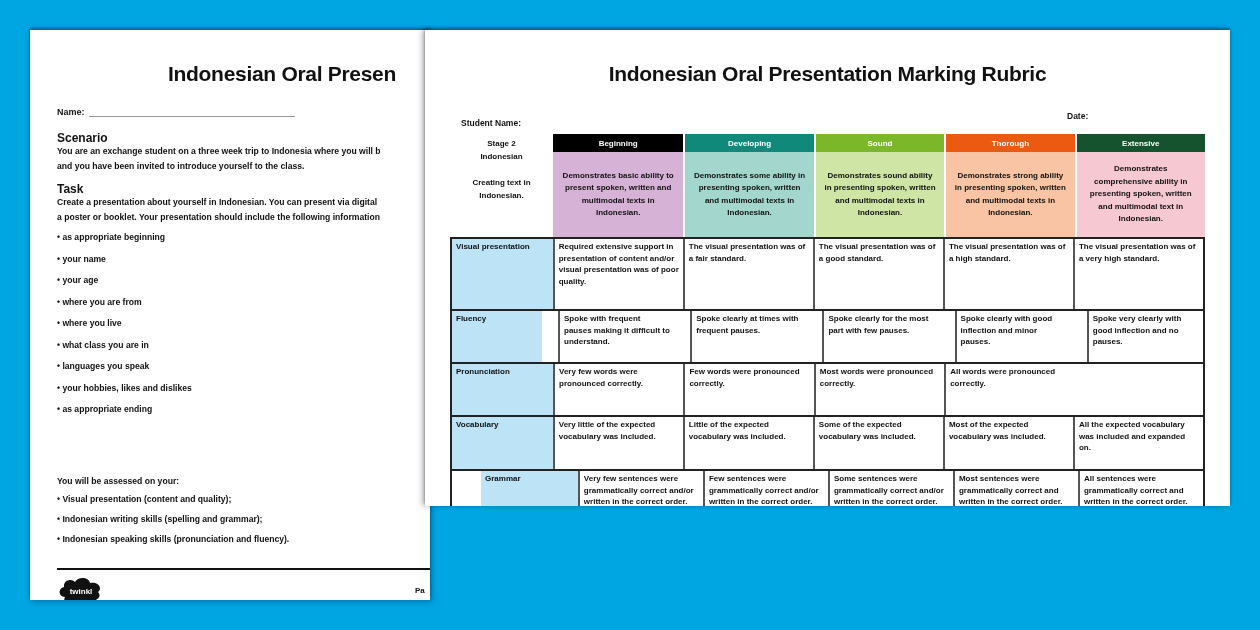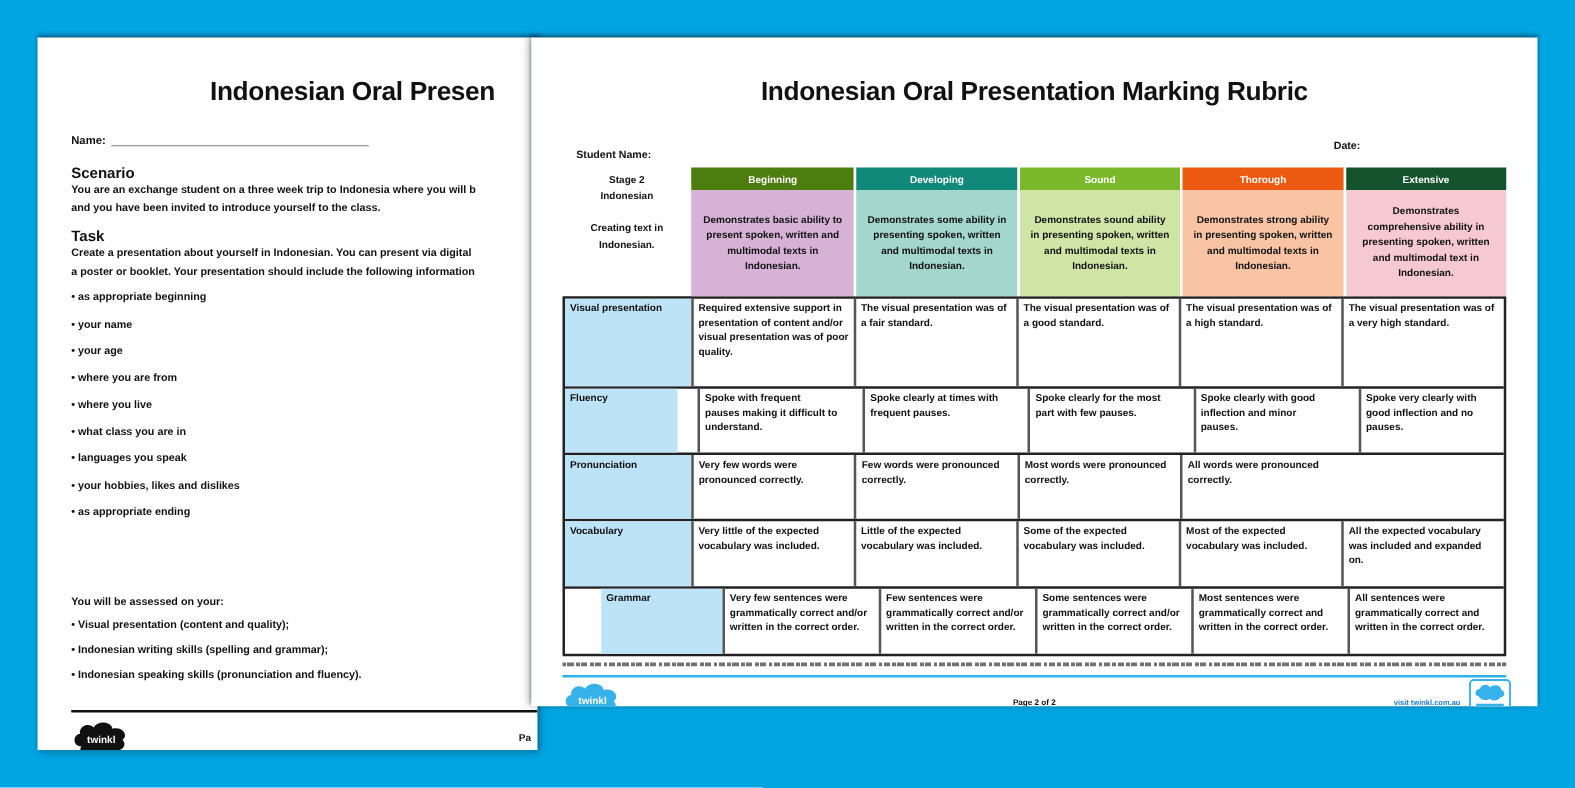--- a/index.html
+++ b/index.html
@@ -30,21 +30,21 @@
   #back-page ul li { height: 21.5px; white-space: nowrap; }
   #back-page ul li::before { content: "\2022  "; white-space: pre; }
   #back-page .assess-head { position: absolute; left: 27px; top: 446px; font-size: 8.6px; font-weight: bold; }
   #back-page .assess-list { top: 464px; }
   #back-page .assess-list li { height: 20px; }
   #back-page .rule { position: absolute; left: 27px; right: 0; top: 538px; border-top: 2px solid #111; }
   #back-page .logo { position: absolute; left: 27px; top: 545px; }
   #back-page .page-no { position: absolute; left: 385px; top: 556px; font-size: 8px; font-weight: bold; }
 
   
-  #front-page { left: 425px; top: 30px; width: 805px; height: 535px; box-shadow: -3px 0 6px rgba(0,0,0,0.25), 0 -2px 3px rgba(0,40,80,0.5); }
+  #front-page { left: 425px; top: 30px; width: 805px; height: 476px; box-shadow: -3px 0 6px rgba(0,0,0,0.25), 0 -2px 3px rgba(0,40,80,0.5); }
   #front-page .title {
     position: absolute; left: 0; right: 0; top: 32px; text-align: center;
     font-size: 21px; font-weight: bold; letter-spacing: -0.3px;
   }
   #front-page .student { position: absolute; left: 25px; top: 88px; font-size: 8.5px; font-weight: bold; margin-left: 11px; }
   #front-page .date { position: absolute; left: 642px; top: 81px; font-size: 8.5px; font-weight: bold; }
 
   .rubric { position: absolute; left: 25px; top: 104px; width: 755px; }
   .hdr-row { display: flex; height: 103px; }
   .stage-cell {
@@ -147,21 +147,21 @@
   <div class="rubric">
     <div class="hdr-row">
       <div class="stage-cell">
         <div>Stage 2</div>
         <div>Indonesian</div>
         <div class="gap"></div>
         <div>Creating text in</div>
         <div>Indonesian.</div>
       </div>
       <div class="level">
-        <div class="lvl-name" style="background:#4d7c0f">Beginning</div>
+        <div class="lvl-name" style="background:#000000">Beginning</div>
         <div class="lvl-desc" style="background:#d6b3d6">Demonstrates basic ability to present spoken, written and multimodal texts in Indonesian.</div>
       </div>
       <div class="level">
         <div class="lvl-name" style="background:#11897a">Developing</div>
         <div class="lvl-desc" style="background:#a3d6cc">Demonstrates some ability in presenting spoken, written and multimodal texts in Indonesian.</div>
       </div>
       <div class="level">
         <div class="lvl-name" style="background:#7ab829">Sound</div>
         <div class="lvl-desc" style="background:#cfe5a6">Demonstrates sound ability in presenting spoken, written and multimodal texts in Indonesian.</div>
       </div>

